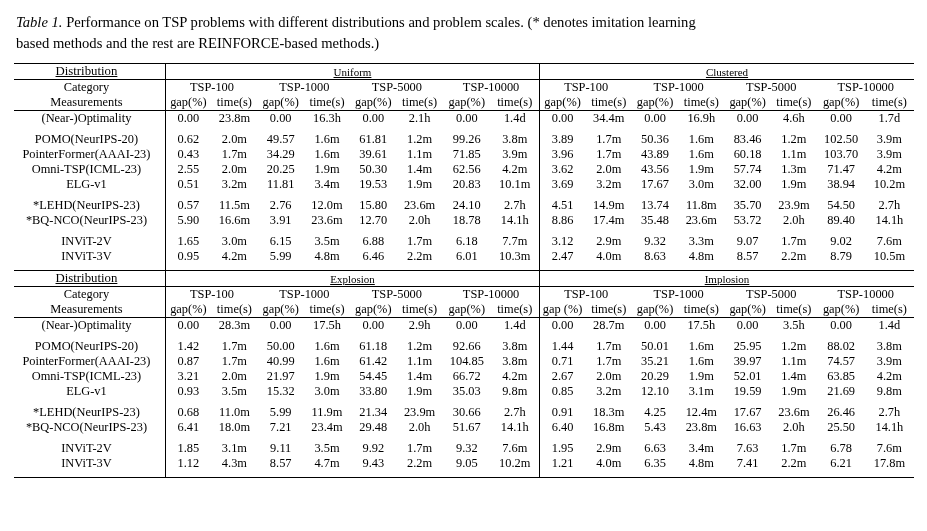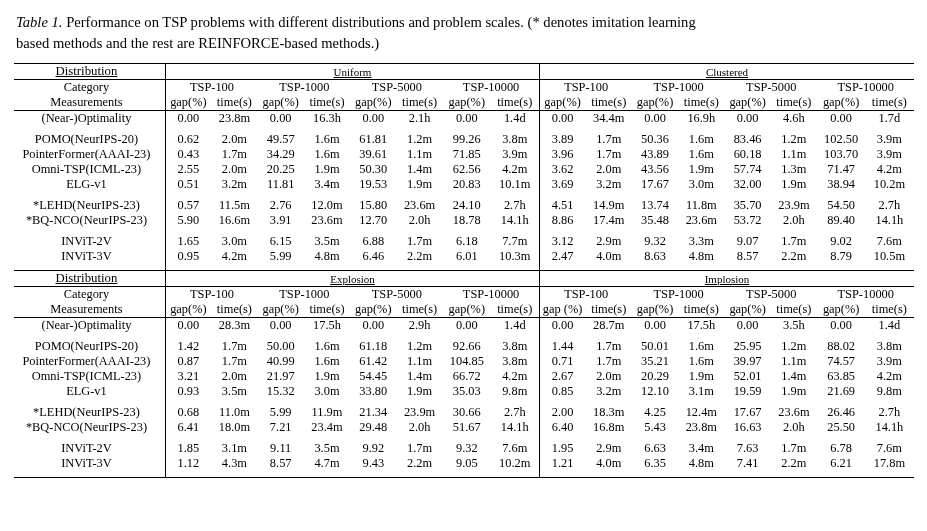--- a/index.html
+++ b/index.html
@@ -552,21 +552,21 @@
         <tr class="tight">
           <td class="namecell">*LEHD(NeurIPS-23)</td>
           <td class="vsep bold">0.68</td>
           <td>11.0m</td>
           <td class="bold">5.99</td>
           <td>11.9m</td>
           <td>21.34</td>
           <td>23.9m</td>
           <td>30.66</td>
           <td>2.7h</td>
-          <td class="vsep ">2.00</td>
+          <td class="vsep ">0.91</td>
           <td>18.3m</td>
           <td class="bold">4.25</td>
           <td>12.4m</td>
           <td>17.67</td>
           <td>23.6m</td>
           <td>26.46</td>
           <td>2.7h</td>
         </tr>
         <tr class="tight">
           <td class="namecell">*BQ-NCO(NeurIPS-23)</td>

